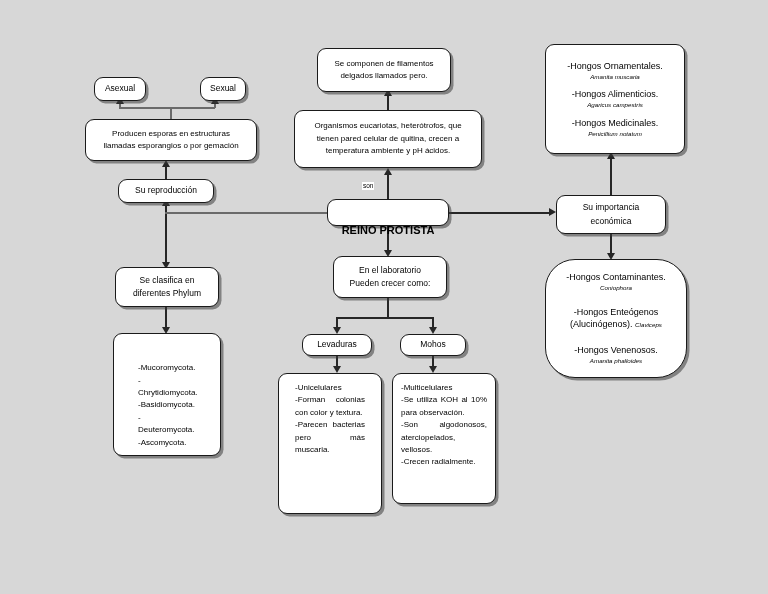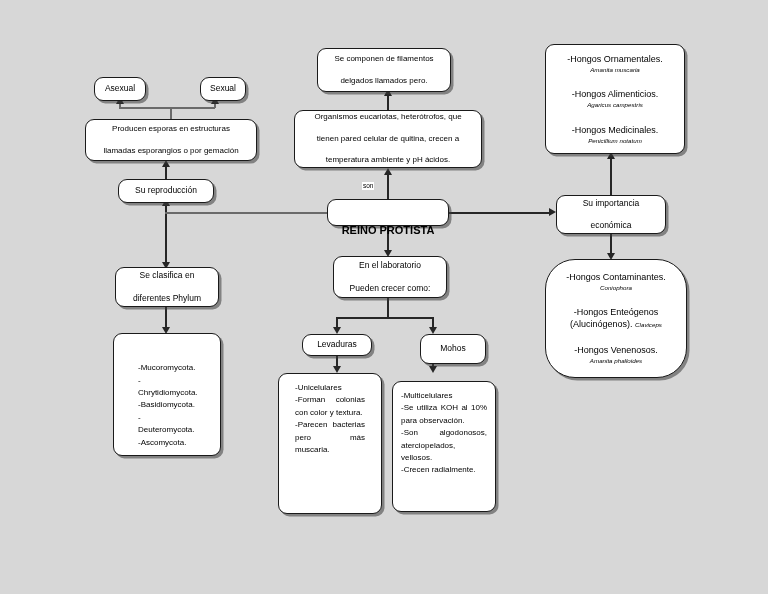--- a/index.html
+++ b/index.html
@@ -31,21 +31,20 @@
     z-index: 5;
     color: #000;
   }
   .node .line {
     display: block;
     text-align: center;
     line-height: 1.55;
   }
   .pad {
     padding: 4px 7px;
-    gap: 9px;
   }
   .center { text-align: center; }
   .just .line {
     text-align: justify;
     text-align-last: left;
   }
   .b { font-weight: bold; margin-top: 36px; }
 
   
   #n-asexual   { left: 94px;  top: 77px;  width: 52px;  height: 24px; font-size: 8.5px; }
@@ -53,23 +52,23 @@
   #n-esporas   { left: 85px;  top: 119px; width: 172px; height: 42px; font-size: 8px; }
   #n-reprod    { left: 118px; top: 179px; width: 96px;  height: 24px; font-size: 8.5px; }
   #n-clasifica { left: 115px; top: 267px; width: 104px; height: 40px; font-size: 8.5px; }
   #n-phylum    { left: 113px; top: 333px; width: 108px; height: 123px; font-size: 8px; }
 
   #n-hifas     { left: 317px; top: 48px;  width: 134px; height: 44px; font-size: 8px; }
   #n-organismos{ left: 294px; top: 110px; width: 188px; height: 58px; font-size: 8px; }
   #n-reino     { left: 327px; top: 199px; width: 122px; height: 27px; font-size: 11px; }
   #n-lab       { left: 333px; top: 256px; width: 114px; height: 42px; font-size: 8.5px; }
   #n-levaduras { left: 302px; top: 334px; width: 70px;  height: 22px; font-size: 8.5px; }
-  #n-mohos     { left: 400px; top: 334px; width: 66px;  height: 30px; font-size: 8.5px; margin-left: 20px; }
+  #n-mohos     { left: 400px; top: 334px; width: 66px;  height: 22px; font-size: 8.5px; }
   #n-unicel    { left: 278px; top: 373px; width: 104px; height: 141px; font-size: 8px; }
-  #n-multicel  { left: 392px; top: 373px; width: 104px; height: 131px; font-size: 8px; margin-top: 8px; }
+  #n-multicel  { left: 392px; top: 373px; width: 104px; height: 131px; font-size: 8px; }
 
   #n-importancia { left: 556px; top: 195px; width: 110px; height: 39px; font-size: 8.5px; }
   #n-economicos  { left: 545px; top: 44px;  width: 140px; height: 110px; font-size: 9px; }
   #n-daninos     { left: 545px; top: 259px; width: 142px; height: 119px; font-size: 9px; border-radius: 30px; }
 
   #n-unicel .line, #n-multicel .line { margin: 0; }
   .blk { margin-bottom: 9px; }
   .blk:last-child { margin-bottom: 0; }
 
   .sci {
@@ -245,21 +244,21 @@
     <span class="line blk">-Se utiliza KOH al 10% para observación.</span>
     <span class="line blk">-Son algodonosos, aterciopelados, vellosos.</span>
     <span class="line blk">-Crecen radialmente.</span>
   </div>
 
   <div class="node pad center" id="n-importancia">
     <span class="line">Su importancia</span>
     <span class="line">económica</span>
   </div>
 
-  <div class="node" id="n-economicos" style="padding:8px 16px; justify-content:space-between;">
+  <div class="node" id="n-economicos" style="padding:8px 16px; justify-content:center;">
     <div class="fgroup">
       <span class="hd">-Hongos Ornamentales.</span>
       <span class="sci">Amanita muscaria</span>
     </div>
     <div class="fgroup">
       <span class="hd">-Hongos Alimenticios.</span>
       <span class="sci">Agaricus campestris</span>
     </div>
     <div class="fgroup">
       <span class="hd">-Hongos Medicinales.</span>

